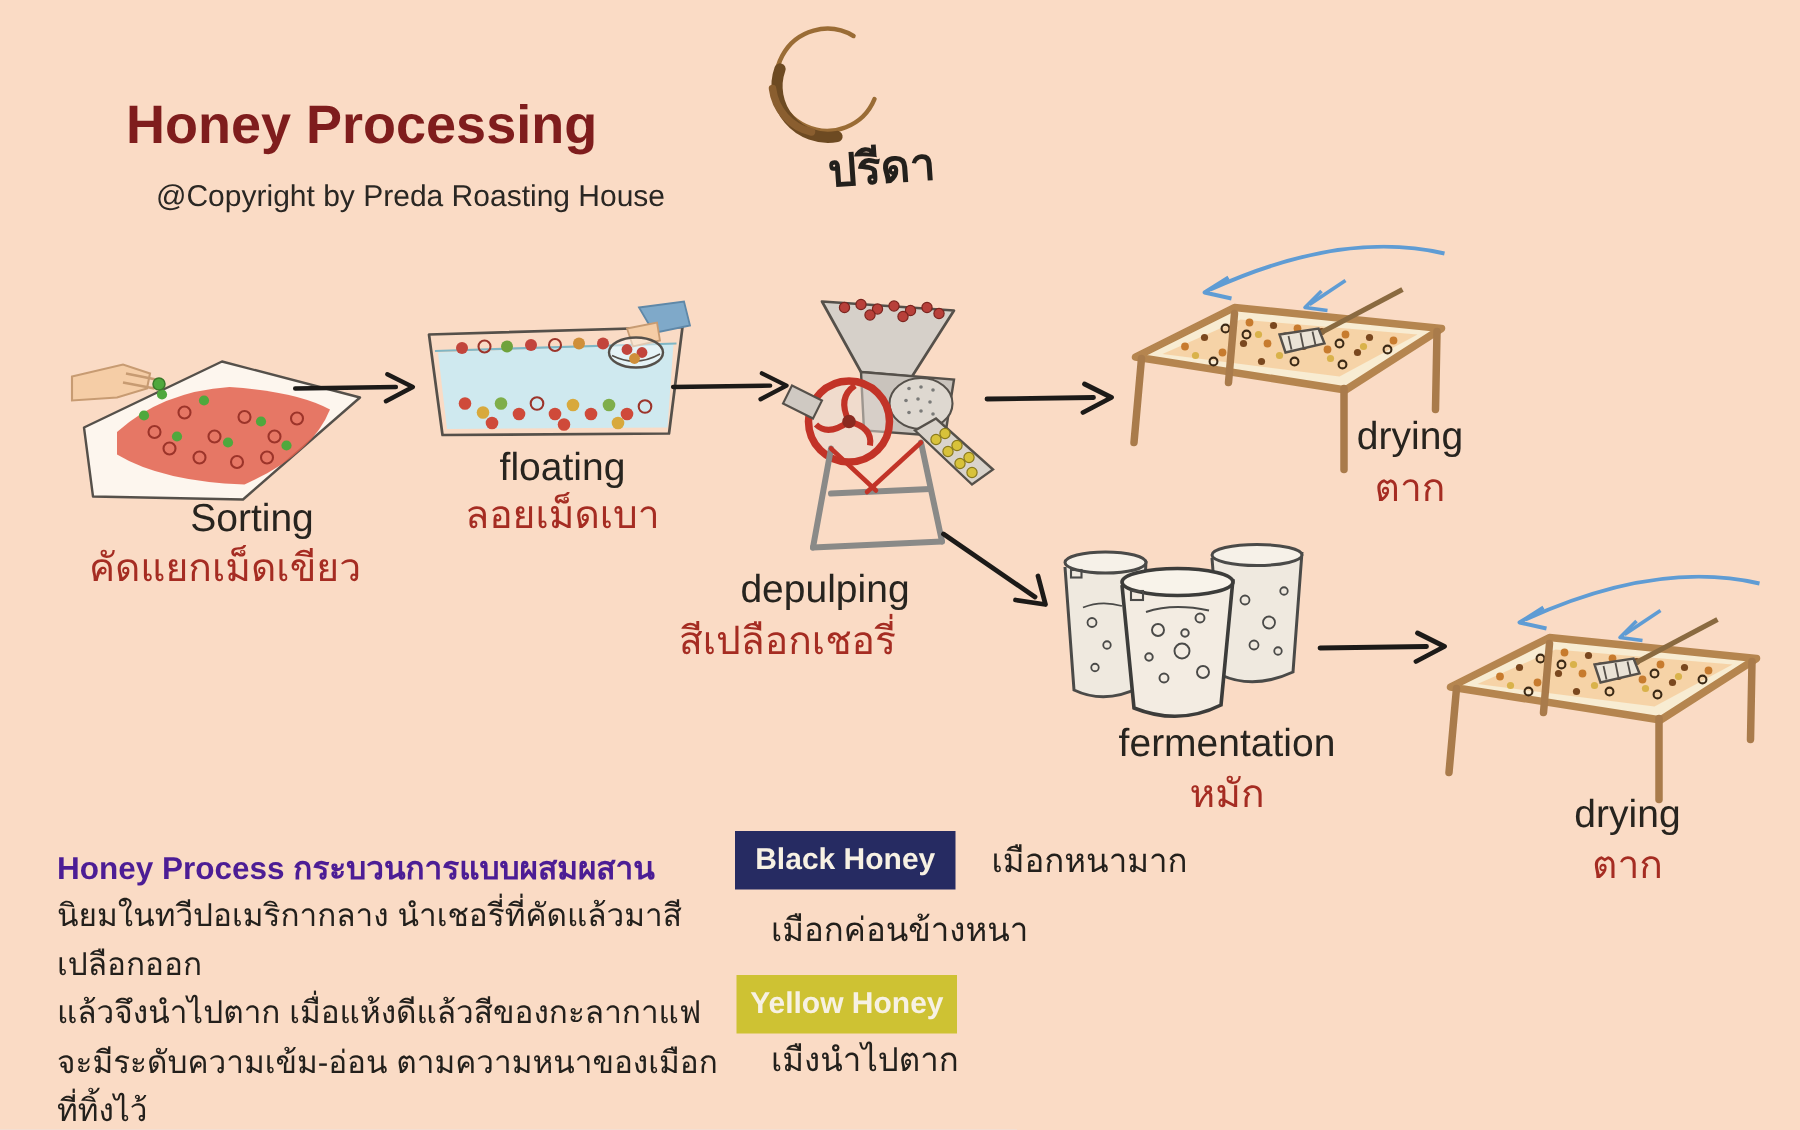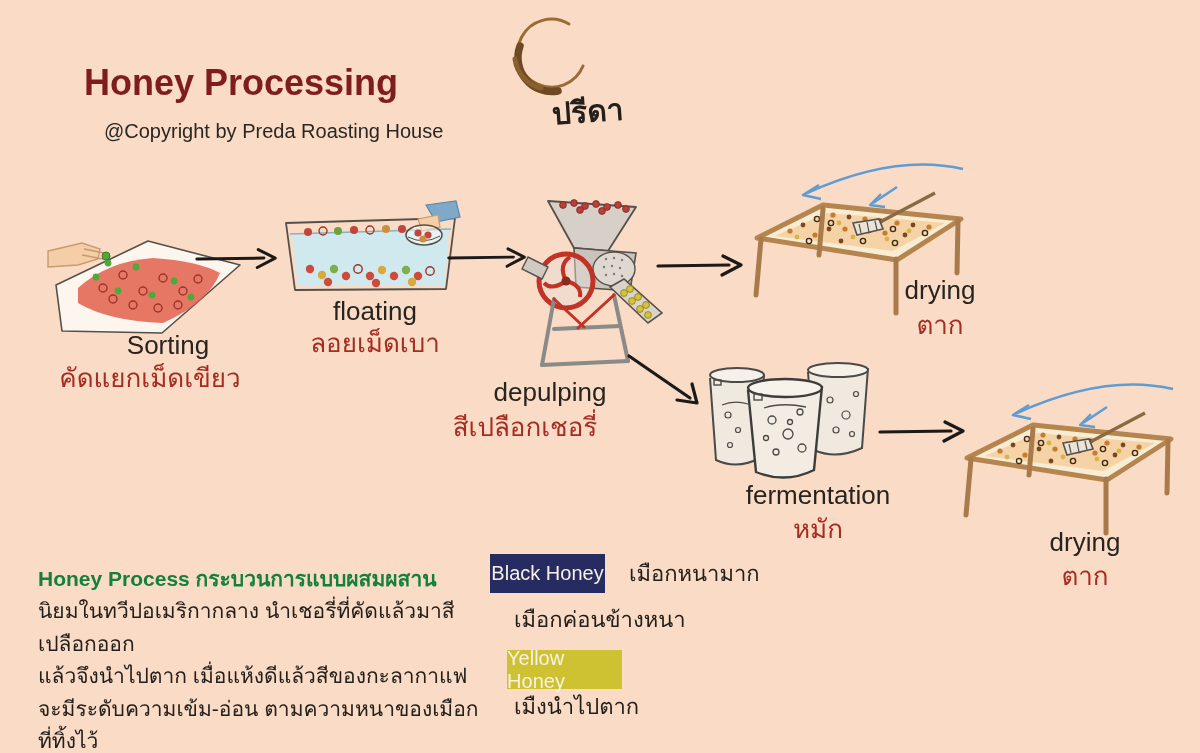--- a/index.html
+++ b/index.html
@@ -10,26 +10,26 @@
     font-family:"Liberation Sans", sans-serif;
   }
   .abs { position:absolute; }
   .title {
     font-size:36px; font-weight:700; color:#7f1d1d; letter-spacing:0px;
   }
   .copyright { font-size:20px; font-weight:500; color:#2a2723; }
   .logo-thai { font-size:30px; font-weight:700; color:#23201c; transform:rotate(-4deg); }
   .step-label { font-size:26px; color:#27241f; text-align:center; line-height:1.1; }
   .step-thai  { font-size:26px; color:#a52c22; text-align:center; line-height:1.2; font-weight:500; }
-  .desc-head  { font-size:21px; font-weight:700; color:#15803d; }
+  .desc-head  { font-size:21px; font-weight:700; color:#4c1d95; }
   .desc-line  { font-size:21px; color:#23201c; line-height:1.55; }
   .legend-row { position:absolute; display:flex; align-items:center; }
   .legend-box {
-    width:115px; height:39px; display:flex; align-items:center; justify-content:center;
-    color:#f7f1e3; font-size:20px; font-weight:400;
+    width:147px; height:39px; display:flex; align-items:center; justify-content:center;
+    color:#f7f1e3; font-size:20px; font-weight:700;
   }
   .legend-desc { font-size:22px; color:#23201c; margin-left:24px; }
   svg { display:block; overflow:visible; }
 </style>
 </head>
 <body>
 
 <div class="canvas">
 
   <svg width="0" height="0">

